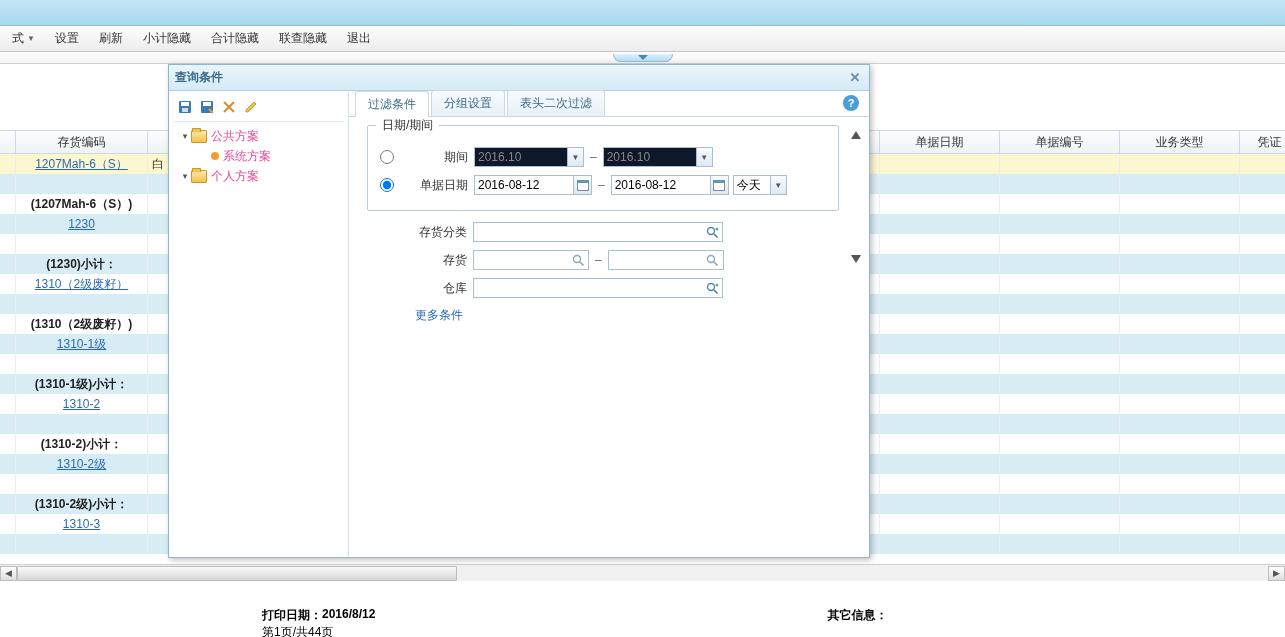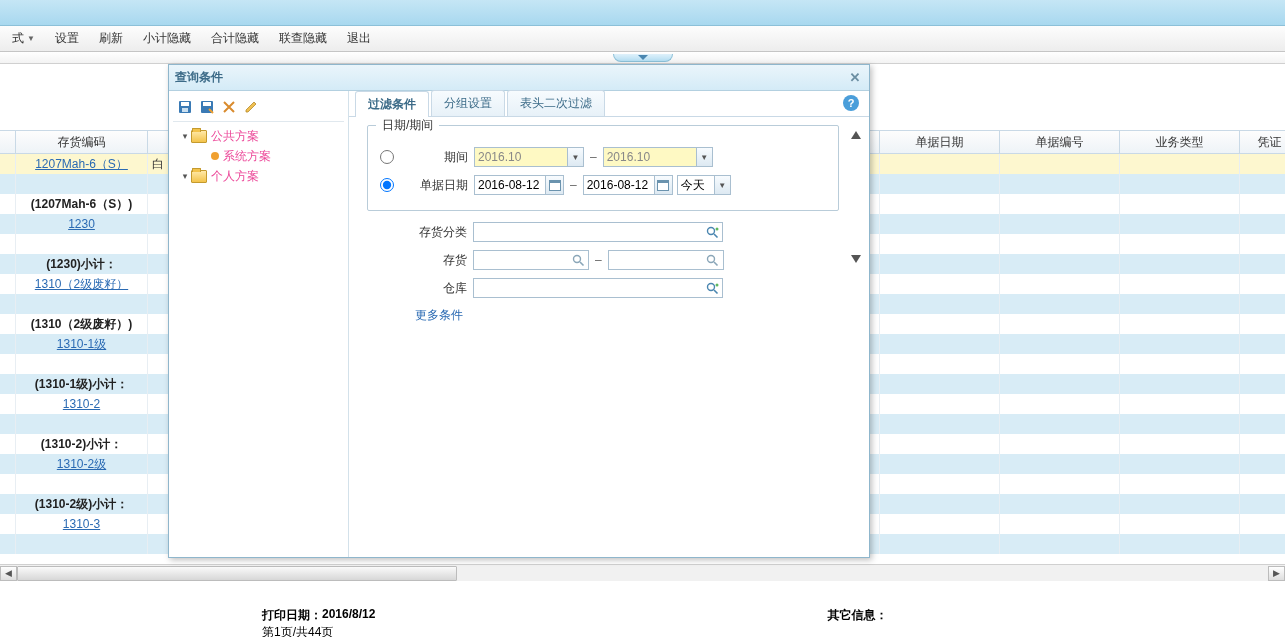--- a/index.html
+++ b/index.html
@@ -69,37 +69,37 @@
 .dialog .tree .expander { width:12px; font-size:9px; color:#555; text-align:center; }
 .dialog .tree .folder-icon { width:16px; height:13px; background: linear-gradient(to bottom,#ffe9a8,#f3c34b); border:1px solid #c49a2e; border-radius:1px; margin-right:4px; position:relative; }
 .dialog .tree .folder-icon::before { content:""; position:absolute; top:-3px; left:0; width:7px; height:3px; background:#f3c34b; border:1px solid #c49a2e; border-bottom:none; border-radius:1px 1px 0 0;}
 .dialog .tree .bullet { width:8px; height:8px; border-radius:50%; background:#f0a030; margin:0 4px 0 18px; }
 .dialog .tree .label { color:#ec4899; }
 .dialog .tree .indent1 { padding-left:14px; }
 
 .dialog .main { flex:1; position:relative; }
 .dialog .tabs { display:flex; height:26px; border-bottom:1px solid #c9d9e6; padding-left:6px; align-items:flex-end; gap:2px; position:relative; }
 .dialog .tabs .tab { padding:4px 12px; border:1px solid #c9d9e6; border-bottom:none; background:linear-gradient(to bottom,#f7fbfe,#e7f1f8); border-radius:3px 3px 0 0; color:#3c6b88; cursor:pointer; position:relative; }
-.dialog .tabs .tab.active { background:#fff; font-weight:bold; top:1px; }
+.dialog .tabs .tab.active { background:#fff; font-weight:normal; top:1px; }
 .dialog .tabs .help { position:absolute; right:10px; top:4px; width:16px; height:16px; border-radius:50%; background:#4a9eda; color:#fff; display:flex; align-items:center; justify-content:center; font-weight:bold; font-size:11px; cursor:pointer; }
 
 .dialog .form-area { position:absolute; top:26px; left:0; right:0; bottom:0; overflow:hidden; }
 .dialog .form-scroll { position:absolute; top:0; left:18px; right:30px; }
 .dialog .vscroll { position:absolute; right:4px; top:10px; width:18px; height:140px; display:flex; flex-direction:column; align-items:center; justify-content:space-between; }
 .dialog .vscroll .arr { width:16px; height:16px; color:#555; display:flex; align-items:center; justify-content:center; cursor:pointer; }
 
 .dialog fieldset.date-group { border:1px solid #b9ccd9; border-radius:2px; padding:8px 8px 10px 8px; margin-bottom:8px; }
 .dialog fieldset.date-group legend { padding:0 6px; color:#333; }
 .dialog .frow2 { display:flex; align-items:center; height:26px; margin:2px 0; }
 .dialog .radio { width:14px; height:14px; margin: 0 10px 0 4px; }
 .dialog .flabel { width:64px; text-align:right; margin-right:6px; color:#333; }
 .dialog .combo, .dialog .tinput { height:20px; border:1px solid #a9bfd0; background:#fff; padding:0 3px; display:flex; align-items:center; position:relative; }
-.dialog .combo.disabled { background:#fef9c3; color:#888; }
+.dialog .combo.disabled { background:#0f172a; color:#888; }
 .dialog .combo .dd-btn { position:absolute; right:0; top:0; bottom:0; width:16px; border-left:1px solid #a9bfd0; background:linear-gradient(to bottom,#f7fbfe,#dde9f2); display:flex; align-items:center; justify-content:center; font-size:8px; color:#555;}
-.dialog .dateinput { width:72px; }
+.dialog .dateinput { width:100px; }
 .dialog .combo.period { width:110px; }
 .dialog .sep { margin:0 6px; color:#666; }
 .dialog .cal-btn { width:18px; height:20px; border:1px solid #a9bfd0; border-left:none; background:linear-gradient(to bottom,#f7fbfe,#dde9f2); display:flex; align-items:center; justify-content:center; }
 .dialog .today-combo { width:54px; margin-left:4px; }
 
 .dialog .field-row { display:flex; align-items:center; height:26px; margin:2px 0 2px 30px; }
 .dialog .field-row .flabel { width:70px; }
 .dialog .finput { flex:0 0 250px; height:20px; border:1px solid #a9bfd0; position:relative; background:#fff; }
 .dialog .finput.short { flex:0 0 116px; }
 .dialog .finput .search-btn { position:absolute; right:2px; top:1px; width:16px; height:16px; display:flex; align-items:center; justify-content:center; cursor:pointer; }

